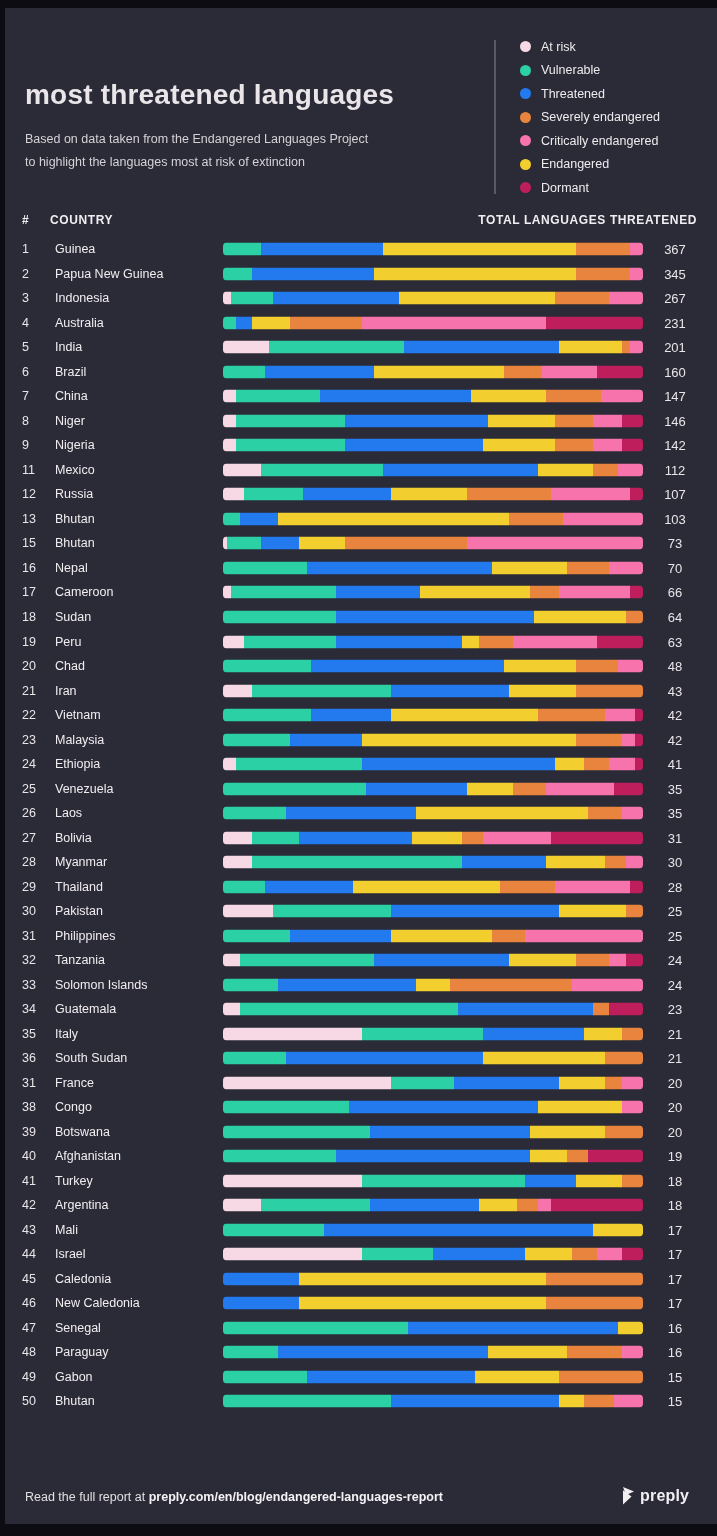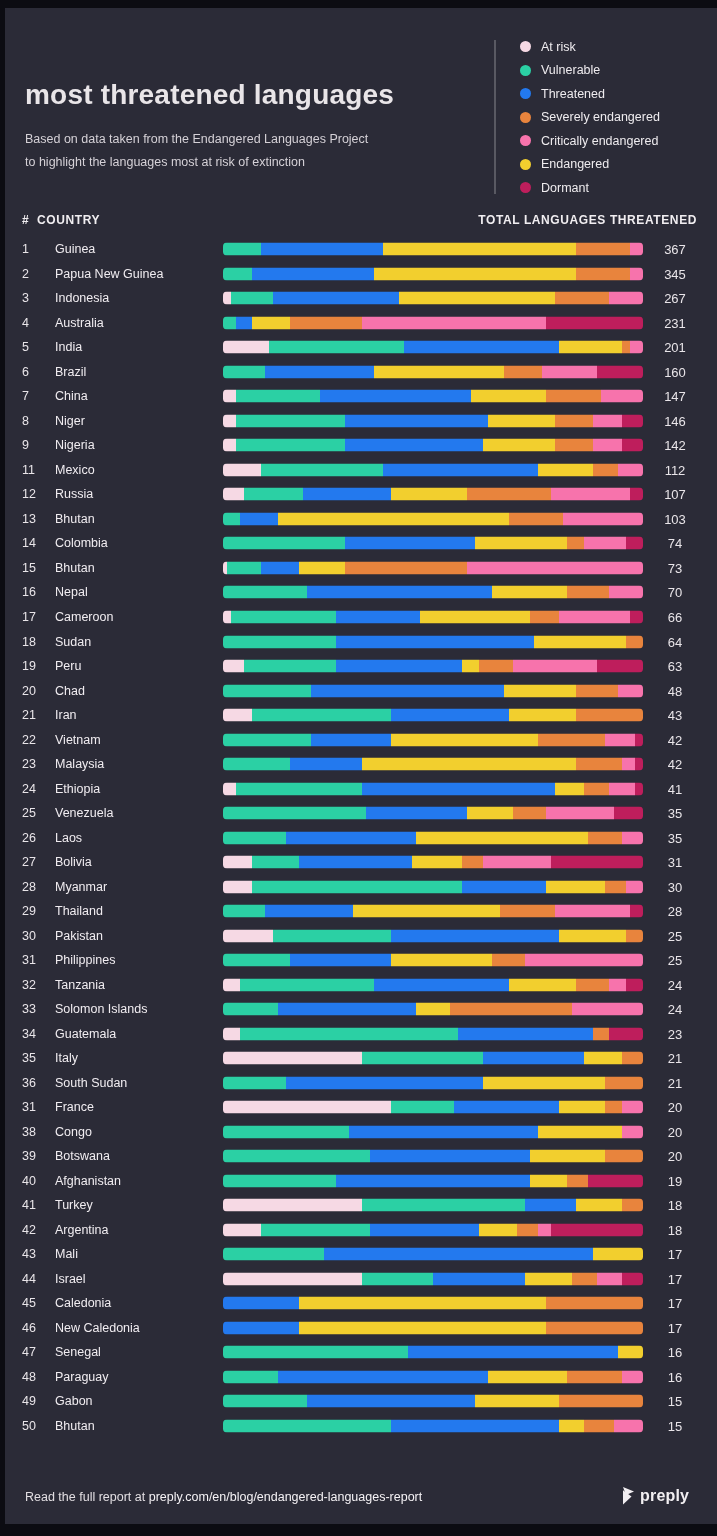--- a/index.html
+++ b/index.html
@@ -27,37 +27,37 @@
     border-left:2px solid rgba(255,255,255,.22);
     padding-left:24px;display:flex;flex-direction:column;justify-content:space-between;
   }
   .legend-item{display:flex;align-items:center;height:13px;}
   .legend-dot{width:11px;height:11px;border-radius:50%;margin-right:10px;flex:0 0 11px;}
   .legend-label{font-size:12.5px;color:#EFECEF;white-space:nowrap;}
 
   .thead{position:absolute;top:213px;left:0;width:717px;height:16px;
     font-size:12px;font-weight:700;color:#F1EEF1;letter-spacing:.6px;}
   .th-rank{position:absolute;left:22px;}
-  .th-country{position:absolute;left:37px;}
+  .th-country{position:absolute;left:50px;}
   .th-total{position:absolute;right:20px;}
 
   .rows{position:absolute;top:237px;left:0;width:717px;}
   .row{position:relative;height:24.53px;}
   .row-rank{position:absolute;left:22px;top:50%;transform:translateY(-50%);
     font-size:12.5px;color:#E9E5E9;}
   .row-country{position:absolute;left:55px;top:50%;transform:translateY(-50%);
     font-size:12.5px;color:#F1EDF1;white-space:nowrap;}
   .bar{position:absolute;left:223px;top:50%;transform:translateY(-50%);
     width:420px;height:13px;border-radius:4px;overflow:hidden;display:flex;}
   .seg{height:100%;}
   .row-total{position:absolute;left:650px;width:50px;top:50%;transform:translateY(-50%);
     text-align:center;font-size:13px;color:#E9E5E9;}
 
   .footer-text{position:absolute;left:25px;top:1490px;font-size:12.5px;color:#E2DEE2;}
-  .footer-text b{color:#F5F2F5;font-weight:400;}
+  .footer-text b{color:#F5F2F5;font-weight:700;}
   .brand{position:absolute;left:621px;top:1487px;display:flex;align-items:center;}
   .brand-name{font-size:16px;font-weight:700;color:#F2EFF2;margin-left:5px;letter-spacing:.2px;}
 </style>
 </head>
 <body>
 
 <div class="frame top"></div>
 <div class="frame bottom"></div>
 <div class="frame left"></div>
 
@@ -257,33 +257,20 @@
       <div class="row-rank">13</div>
       <div class="row-country">Bhutan</div>
       <div class="bar">
         <div class="seg" style="width: 4%; background: rgb(43, 208, 164);"></div>
         <div class="seg" style="width: 9%; background: rgb(35, 121, 238);"></div>
         <div class="seg" style="width: 55%; background: rgb(242, 207, 46);"></div>
         <div class="seg" style="width: 13%; background: rgb(232, 132, 61);"></div>
         <div class="seg" style="width: 19%; background: rgb(247, 115, 172);"></div>
       </div>
       <div class="row-total">103</div>
-    </div>
-    <div class="row">
-      <div class="row-rank">14</div>
-      <div class="row-country">Colombia</div>
-      <div class="bar">
-        <div class="seg" style="width: 29%; background: rgb(43, 208, 164);"></div>
-        <div class="seg" style="width: 31%; background: rgb(35, 121, 238);"></div>
-        <div class="seg" style="width: 22%; background: rgb(242, 207, 46);"></div>
-        <div class="seg" style="width: 4%; background: rgb(232, 132, 61);"></div>
-        <div class="seg" style="width: 10%; background: rgb(247, 115, 172);"></div>
-        <div class="seg" style="width: 4%; background: rgb(190, 30, 92);"></div>
-      </div>
-      <div class="row-total">74</div>
     </div>
     <div class="row">
       <div class="row-rank">15</div>
       <div class="row-country">Bhutan</div>
       <div class="bar">
         <div class="seg" style="width: 1%; background: rgb(246, 217, 228);"></div>
         <div class="seg" style="width: 8%; background: rgb(43, 208, 164);"></div>
         <div class="seg" style="width: 9%; background: rgb(35, 121, 238);"></div>
         <div class="seg" style="width: 11%; background: rgb(242, 207, 46);"></div>
         <div class="seg" style="width: 29%; background: rgb(232, 132, 61);"></div>

